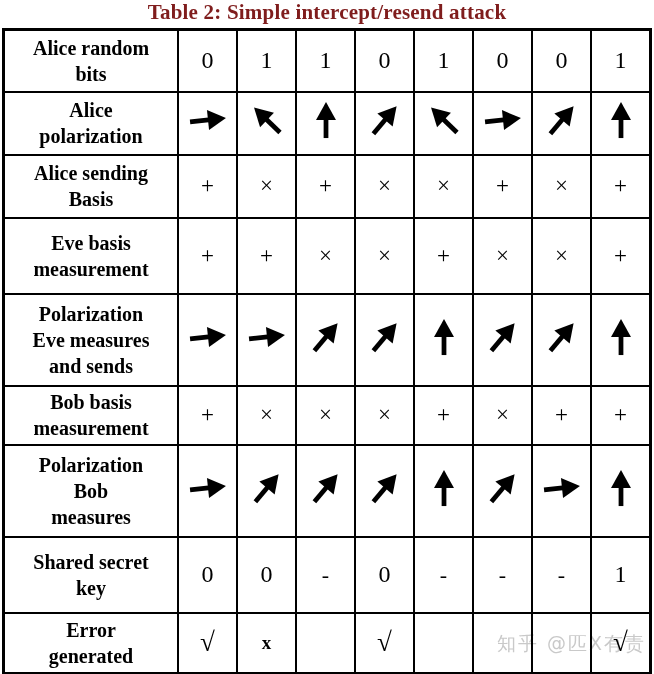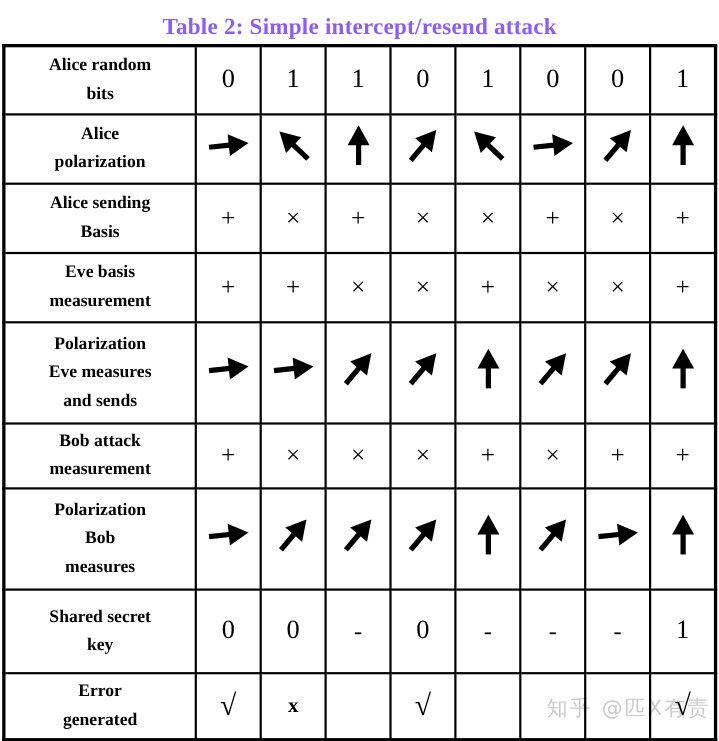--- a/index.html
+++ b/index.html
@@ -6,43 +6,43 @@
     margin: 0;
     padding: 0;
     width: 654px;
     height: 674px;
     background: #ffffff;
     font-family: "Liberation Serif", "DejaVu Serif", serif;
     overflow: hidden;
     position: relative;
   }
   .title {
-    margin: 12px 0 3px 0;
+    margin: 0 0 3px 0;
     text-align: center;
     font-size: 21px;
     font-weight: bold;
-    color: #8b5cf6;
+    color: #7f1d1d;
     letter-spacing: 0.2px;
   }
   table.attack {
     border-collapse: collapse;
     border: 3px solid #000;
     margin-left: 2px;
     table-layout: fixed;
   }
   .attack th, .attack td {
     border: 2px solid #000;
     text-align: center;
     vertical-align: middle;
     padding: 0;
     color: #000;
   }
   .attack th {
     width: 172px;
-    font-size: 16px;
+    font-size: 20px;
     font-weight: bold;
     line-height: 26px;
     white-space: pre-line;
   }
   .attack td {
     width: 57px;
     font-size: 24px;
     font-weight: normal;
   }
   .attack td.basis  { font-size: 23px; }
@@ -128,21 +128,21 @@
 Basis</th>
         <td class="basis">+</td>
         <td class="basis">×</td>
         <td class="basis">+</td>
         <td class="basis">×</td>
         <td class="basis">×</td>
         <td class="basis">+</td>
         <td class="basis">×</td>
         <td class="basis">+</td>
       </tr>
-      <tr style="height: 63px;">
+      <tr style="height: 76px;">
         <th>Eve basis
 measurement</th>
         <td class="basis">+</td>
         <td class="basis">+</td>
         <td class="basis">×</td>
         <td class="basis">×</td>
         <td class="basis">+</td>
         <td class="basis">×</td>
         <td class="basis">×</td>
         <td class="basis">+</td>
@@ -178,21 +178,21 @@
         <td><span class="arrow" style="transform: rotate(-50deg);"><svg viewBox="0 0 40 24" width="38" height="24">
               <rect x="1" y="9.5" width="22" height="5" fill="#000"></rect>
               <polygon points="20,1.5 39,12 20,22.5" fill="#000"></polygon>
             </svg></span></td>
         <td><span class="arrow" style="transform: rotate(-90deg);"><svg viewBox="0 0 40 24" width="38" height="24">
               <rect x="1" y="9.5" width="22" height="5" fill="#000"></rect>
               <polygon points="20,1.5 39,12 20,22.5" fill="#000"></polygon>
             </svg></span></td>
       </tr>
       <tr style="height: 59px;">
-        <th>Bob attack
+        <th>Bob basis
 measurement</th>
         <td class="basis">+</td>
         <td class="basis">×</td>
         <td class="basis">×</td>
         <td class="basis">×</td>
         <td class="basis">+</td>
         <td class="basis">×</td>
         <td class="basis">+</td>
         <td class="basis">+</td>
       </tr>

